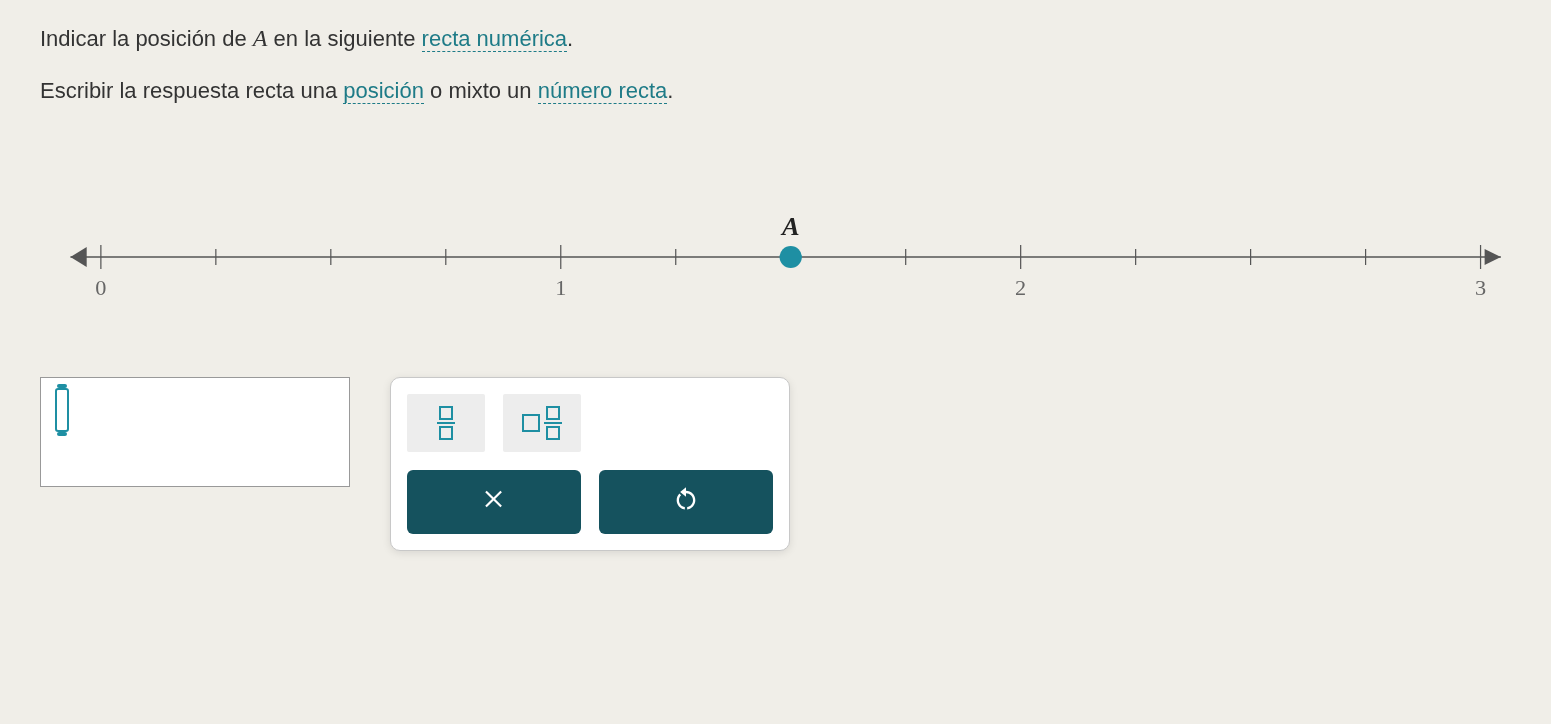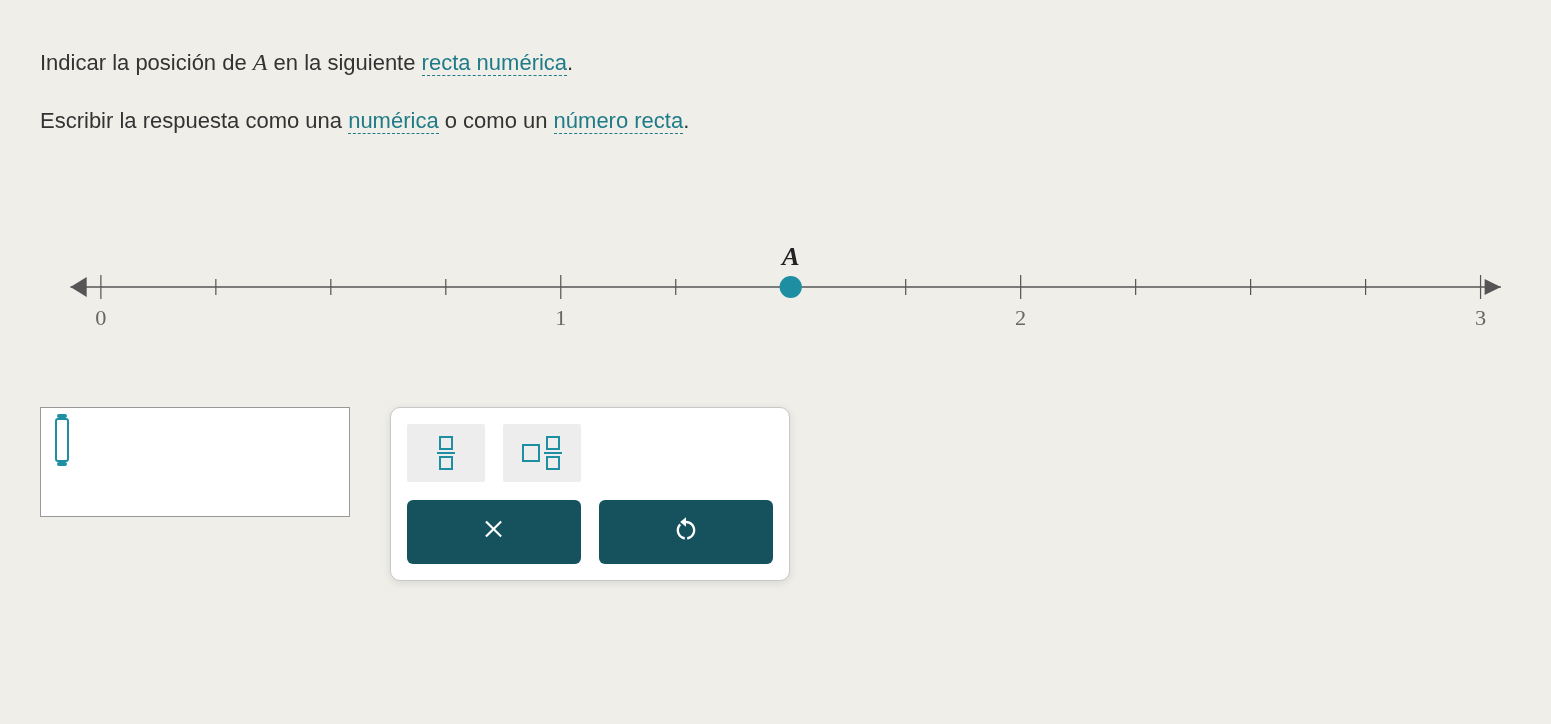--- a/index.html
+++ b/index.html
@@ -6,21 +6,20 @@
     body {
       font-family: Arial, Helvetica, sans-serif;
       background: #f0eee8;
       padding: 20px 40px;
       font-size: 22px;
       color: #333;
     }
     .prompt-line {
       margin-bottom: 18px;
       line-height: 1.5;
-      margin-top: 24px;
     }
     .prompt-line .math-italic {
       font-style: italic;
       font-family: 'Times New Roman', serif;
       font-size: 24px;
     }
     .term-link {
       color: #1e7b87;
       border-bottom: 1px dashed #1e7b87;
       cursor: pointer;
@@ -142,21 +141,21 @@
     }
     .action-btn svg { fill:#fff; }
   </style>
 </head>
 <body>
 
 <p class="prompt-line">
   <span>Indicar la posición de </span><span class="math-italic">A</span><span> en la siguiente </span><span class="term-link">recta numérica</span><span>.</span>
 </p>
 <p class="prompt-line">
-  <span>Escribir la respuesta como una </span><span class="term-link">numérica</span><span> o como un </span><span class="term-link">número recta</span><span>.</span>
+  <span>Escribir la respuesta recta una </span><span class="term-link">posición</span><span> o mixto un </span><span class="term-link">número recta</span><span>.</span>
 </p>
 
 <div class="number-line-wrap">
   <svg class="number-line-svg" id="nlsvg" viewBox="0 0 1450 120" preserveAspectRatio="none">
       <line x1="30" y1="60" x2="1440" y2="60" stroke="#555" stroke-width="1.5"></line>
       <polyline points="30,60 46,50 46,70" fill="#555"></polyline>
       <polyline points="1440,60 1424,52 1424,68" fill="#555"></polyline>
       <line x1="60" y1="48" x2="60" y2="72" stroke="#555" stroke-width="1.2"></line>
       <text x="60" y="98" text-anchor="middle" font-size="22" fill="#666" font-family="Times New Roman, serif">0</text>
       <line x1="173.33333333333331" y1="52" x2="173.33333333333331" y2="68" stroke="#555" stroke-width="1.2"></line>

